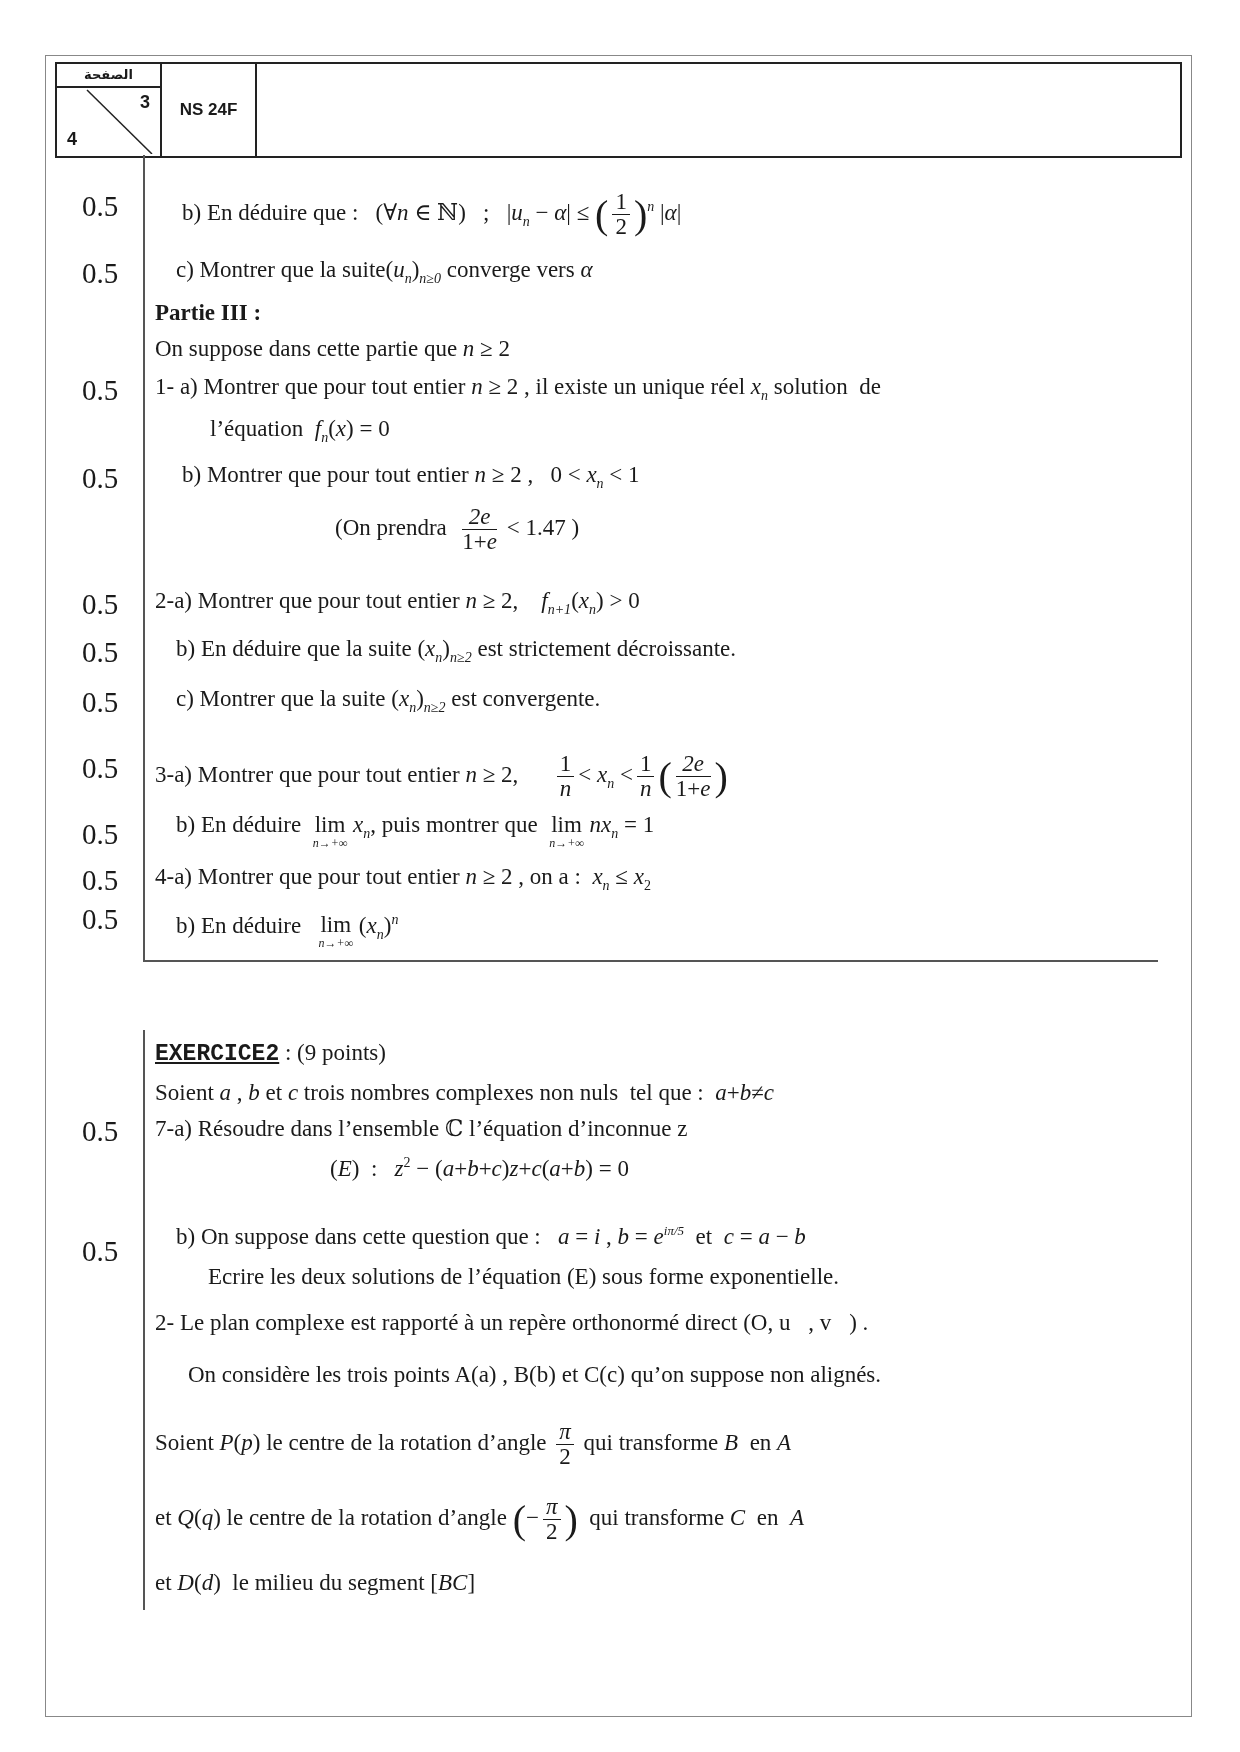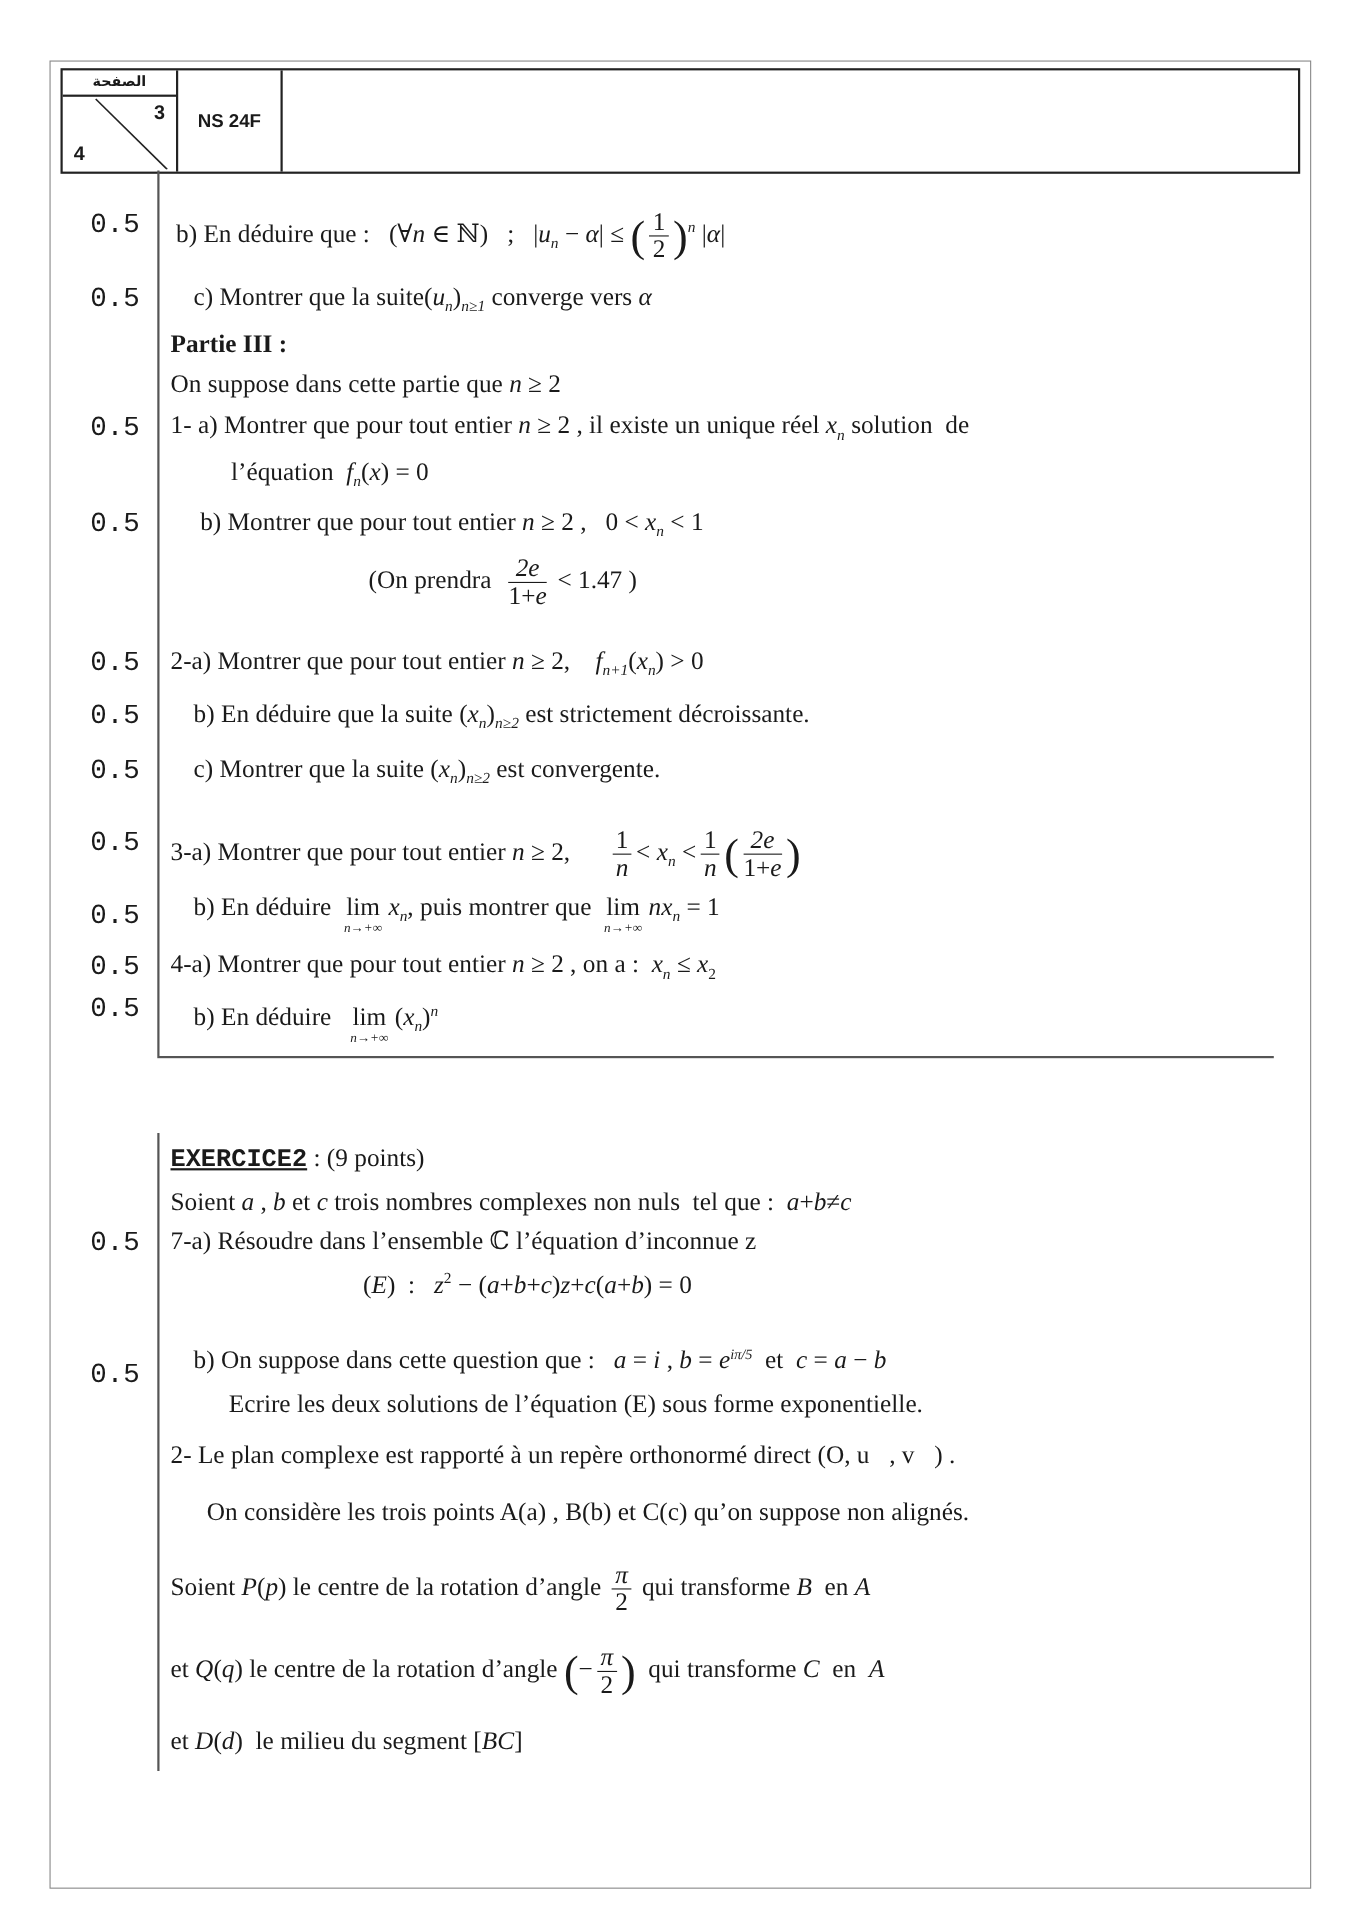--- a/index.html
+++ b/index.html
@@ -12,21 +12,21 @@
   .hpage .pcur{position:absolute;top:28px;right:10px;font-family:"Liberation Sans",sans-serif;font-weight:bold;font-size:18px;}
   .hpage .ptot{position:absolute;bottom:6px;left:10px;font-family:"Liberation Sans",sans-serif;font-weight:bold;font-size:18px;}
   .hpage svg{position:absolute;top:24px;left:0;}
   .hcode{width:93px;display:flex;align-items:center;justify-content:center;font-family:"Liberation Sans",sans-serif;font-weight:bold;font-size:17px;}
   .htitle{flex:1;display:flex;flex-direction:column;align-items:center;justify-content:center;font-family:"DejaVu Sans",sans-serif;font-weight:bold;direction:rtl;}
   .htitle .t1{font-size:19px;line-height:30px;}
   .htitle .t2{font-size:16px;line-height:28px;}
   .hblank{width:95px;border-right:none;}
   .vline{position:absolute;left:143px;width:1.5px;background:#555;}
   .hline{position:absolute;left:143px;height:1.5px;background:#555;}
-  .pt{position:absolute;left:82px;font-size:25px;font-family:Liberation Mono, monospace;}
+  .pt{position:absolute;left:82px;font-size:29px;font-family:Liberation Serif, serif;}
   .ln{position:absolute;font-size:23px;white-space:nowrap;}
   .m{font-style:italic;}
   .b{font-weight:bold;}
   .u{text-decoration:underline;font-family:Liberation Mono, monospace;}
   sub,sup{font-size:14px;}
   .frac{display:inline-block;vertical-align:middle;text-align:center;margin:0 4px;}
   .frac>span{display:block;line-height:24px;}
   .frac>span.num{border-bottom:1.5px solid #1a1a1a;padding:0 3px;}
 </style>
 </head>
@@ -45,28 +45,28 @@
   </div>
   <div class="hcell hcode">NS 24F</div>
   <div class="hcell hblank"></div>
 </div>
 
 <div class="vline" style="top:155px;height:805px;"></div>
 <div class="hline" style="top:960px;width:1015px;"></div>
 <div class="vline" style="top:1030px;height:580px;"></div>
 
 <span class="pt" style="top:190px">0.5</span>
-<div class="ln" style="left:160px;top:190px">
+<div class="ln" style="left:182px;top:190px">
   <span>b) En déduire que :</span>
   &nbsp;&nbsp;(∀<span class="m">n</span> ∈ ℕ) &nbsp;&nbsp;; &nbsp;&nbsp;|<span class="m">u<sub>n</sub></span> − <span class="m">α</span>| ≤ <span style="font-size:40px;vertical-align:middle">(</span><span class="frac"><span class="num">1</span><span>2</span></span><span style="font-size:40px;vertical-align:middle">)</span><sup class="m">n</sup> |<span class="m">α</span>|
 </div>
 
 <span class="pt" style="top:257px">0.5</span>
 <div class="ln" style="left:176px;top:257px">
-  <span>c) Montrer que la suite</span>(<span class="m">u<sub>n</sub></span>)<sub class="m">n≥1</sub> <span>converge vers</span> <span class="m">α</span>
+  <span>c) Montrer que la suite</span>(<span class="m">u<sub>n</sub></span>)<sub class="m">n≥0</sub> <span>converge vers</span> <span class="m">α</span>
 </div>
 
 <div class="ln b" style="left:155px;top:300px"><span>Partie III</span> :</div>
 <div class="ln" style="left:155px;top:336px"><span>On suppose dans cette partie que</span> <span class="m">n</span> ≥ 2</div>
 
 <span class="pt" style="top:374px">0.5</span>
 <div class="ln" style="left:155px;top:374px">1- a) Montrer que pour tout entier <span class="m">n</span> ≥ 2 , il existe un unique réel <span class="m">x<sub>n</sub></span> solution &nbsp;de</div>
 <div class="ln" style="left:210px;top:416px">l’équation &nbsp;<span class="m">f<sub>n</sub></span>(<span class="m">x</span>) = 0</div>
 
 <span class="pt" style="top:462px">0.5</span>

